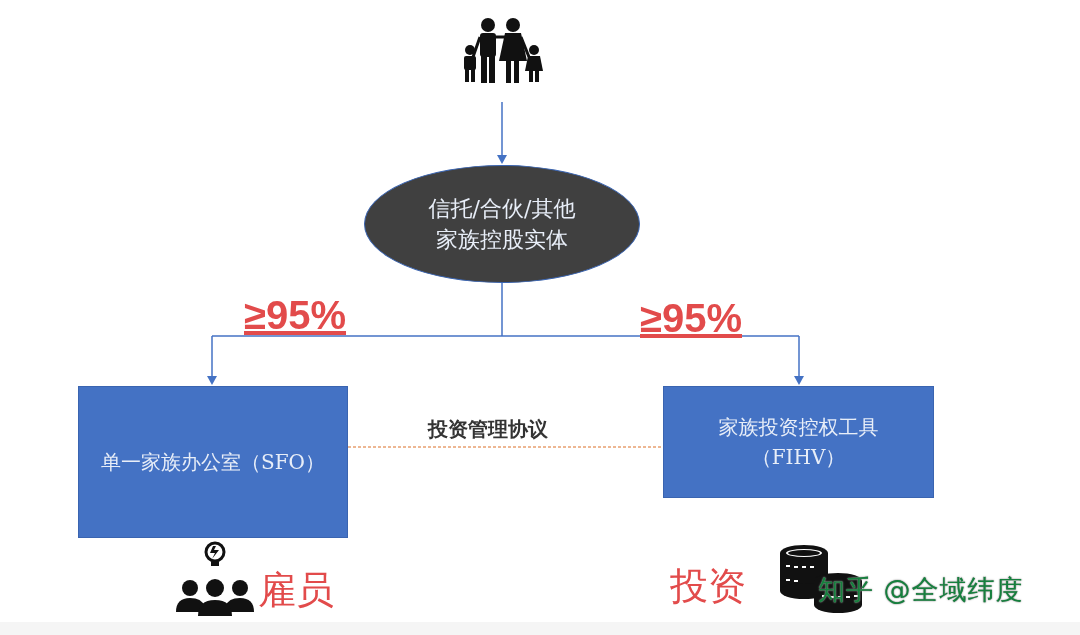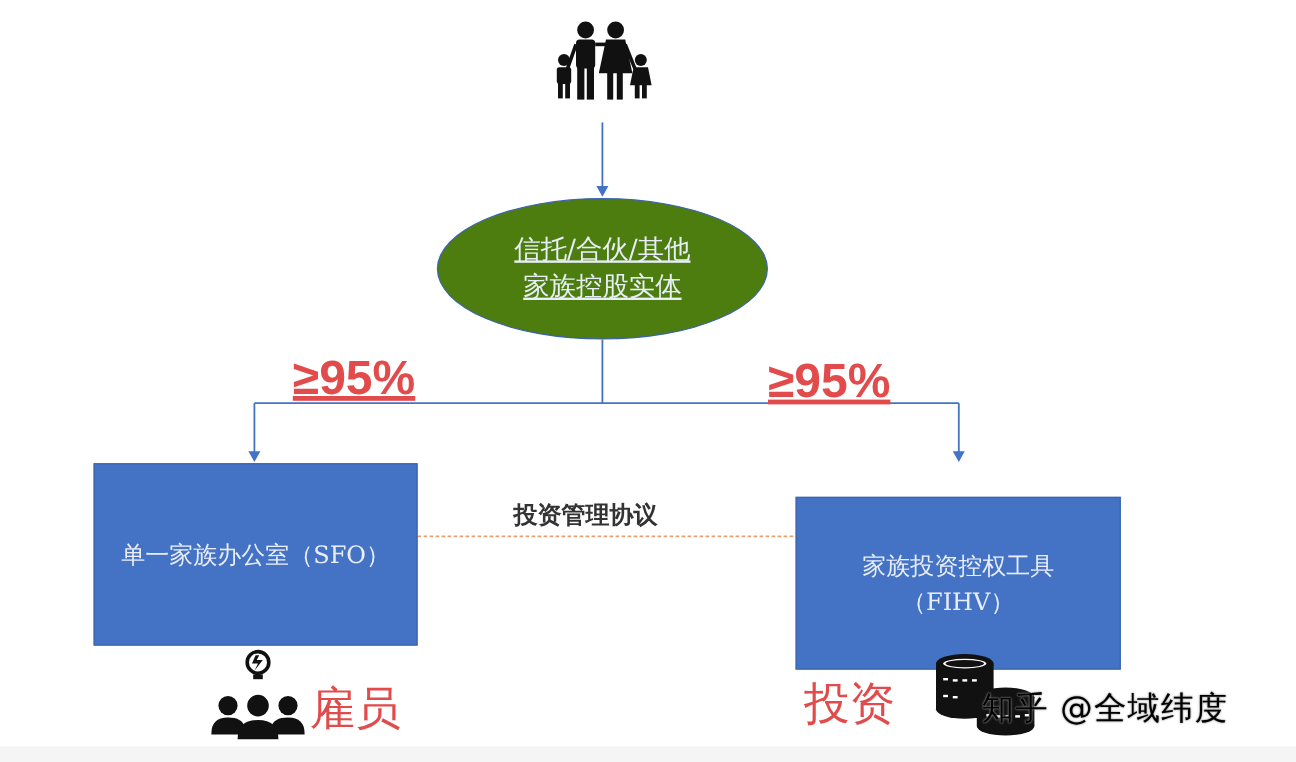--- a/index.html
+++ b/index.html
@@ -1,38 +1,38 @@
 <!DOCTYPE html>
 <html><head>
 <meta charset="utf-8">
 <style>
   html, body { margin:0; padding:0; }
   body { width:1080px; height:635px; background:#ffffff; position:relative; overflow:hidden;
          font-family: "DejaVu Sans", "Liberation Sans", sans-serif; }
   .bottom-strip { position:absolute; left:0; top:622px; width:1080px; height:13px; background:#f5f5f5; }
   svg.lines { position:absolute; left:0; top:0; }
   .ellipse { position:absolute; left:364px; top:165px; width:276px; height:118px; border-radius:50%;
-             background:#4d7c0f; border:1.5px solid #3a64b0; box-sizing:border-box;
+             background:#404040; border:1.5px solid #3a64b0; box-sizing:border-box;
              display:flex; flex-direction:column; align-items:center; justify-content:center;
-             color:#e8eef8; font-family:"DejaVu Serif","Liberation Serif",serif; font-size:22px; line-height:31px;text-decoration:underline; }
+             color:#e8eef8; font-family:"DejaVu Serif","Liberation Serif",serif; font-size:22px; line-height:31px; }
   .box { position:absolute; background:#4472c4; border:1.5px solid #3a64b0; box-sizing:border-box;
          display:flex; flex-direction:column; align-items:center; justify-content:center;
          color:#e8eef8; font-family:"DejaVu Serif","Liberation Serif",serif; font-size:20px; line-height:30px; }
   .box-sfo { left:78px; top:386px; width:270px; height:152px; }
-  .box-fihv { left:663px; top:386px; width:271px; height:144px;margin-top:28px; }
+  .box-fihv { left:663px; top:386px; width:271px; height:112px; }
   .pct { position:absolute; color:#e24b4b; font-family:"Liberation Sans","DejaVu Sans",sans-serif;
          font-weight:bold; font-size:40px; line-height:40px;text-decoration:underline; }
   .pct-left { left:244px; top:295px; }
   .pct-right { left:640px; top:298px; }
   .agreement { position:absolute; left:428px; top:416px; color:#333; font-size:20px;font-weight:bold; }
   .big-red { position:absolute; color:#e24b4b; font-weight:normal; font-size:38px; line-height:40px;
              font-family:"DejaVu Sans","Liberation Sans",sans-serif; }
   .employee-label { left:258px; top:570px; }
   .invest-label { left:670px; top:566px; }
-  .watermark { position:absolute; left:818px; top:572px; color:#000000; font-size:27px;
+  .watermark { position:absolute; left:818px; top:572px; color:#15803d; font-size:27px;
                text-shadow: 0 0 1px #888, 0 0 2px #999; letter-spacing:1px; }
   .icon { position:absolute; }
 </style>
 </head>
 <body>
 
 <div class="bottom-strip"></div>
 
 <svg class="lines" width="1080" height="635">
   <defs>

